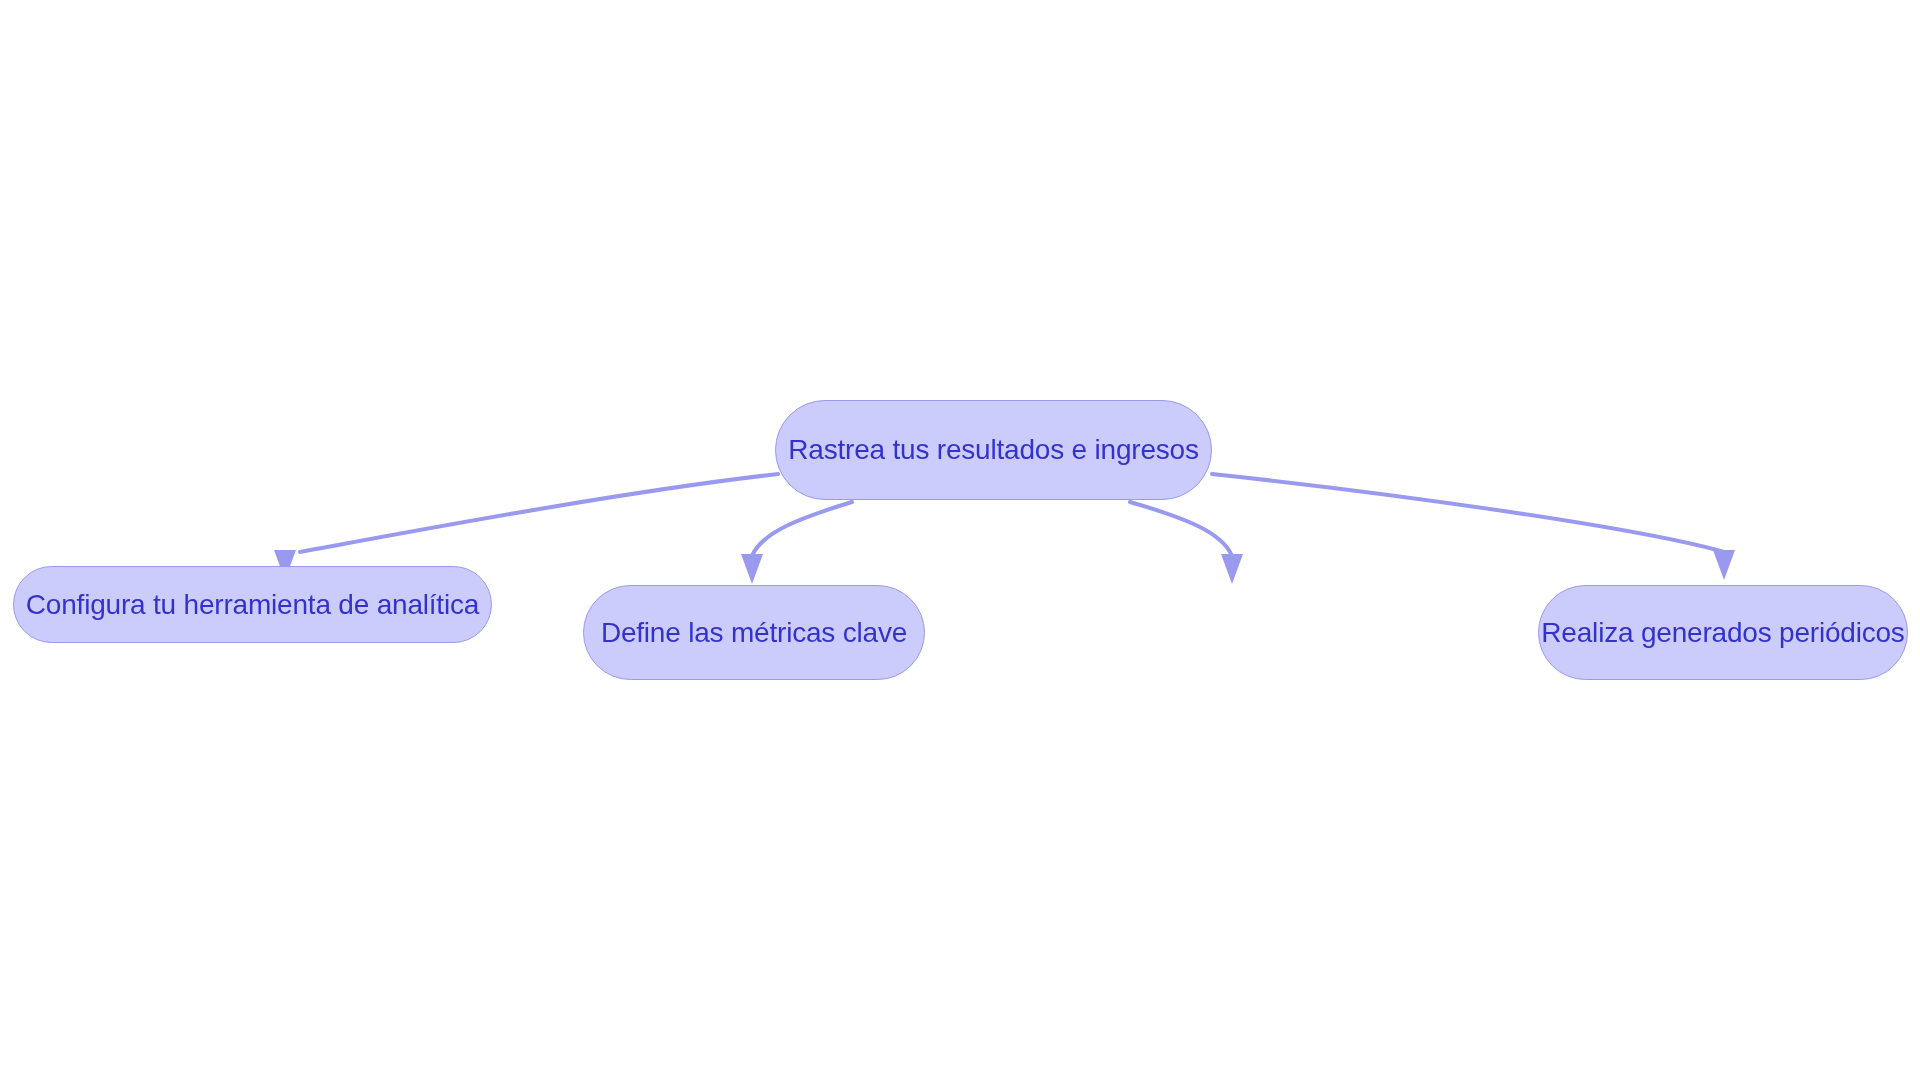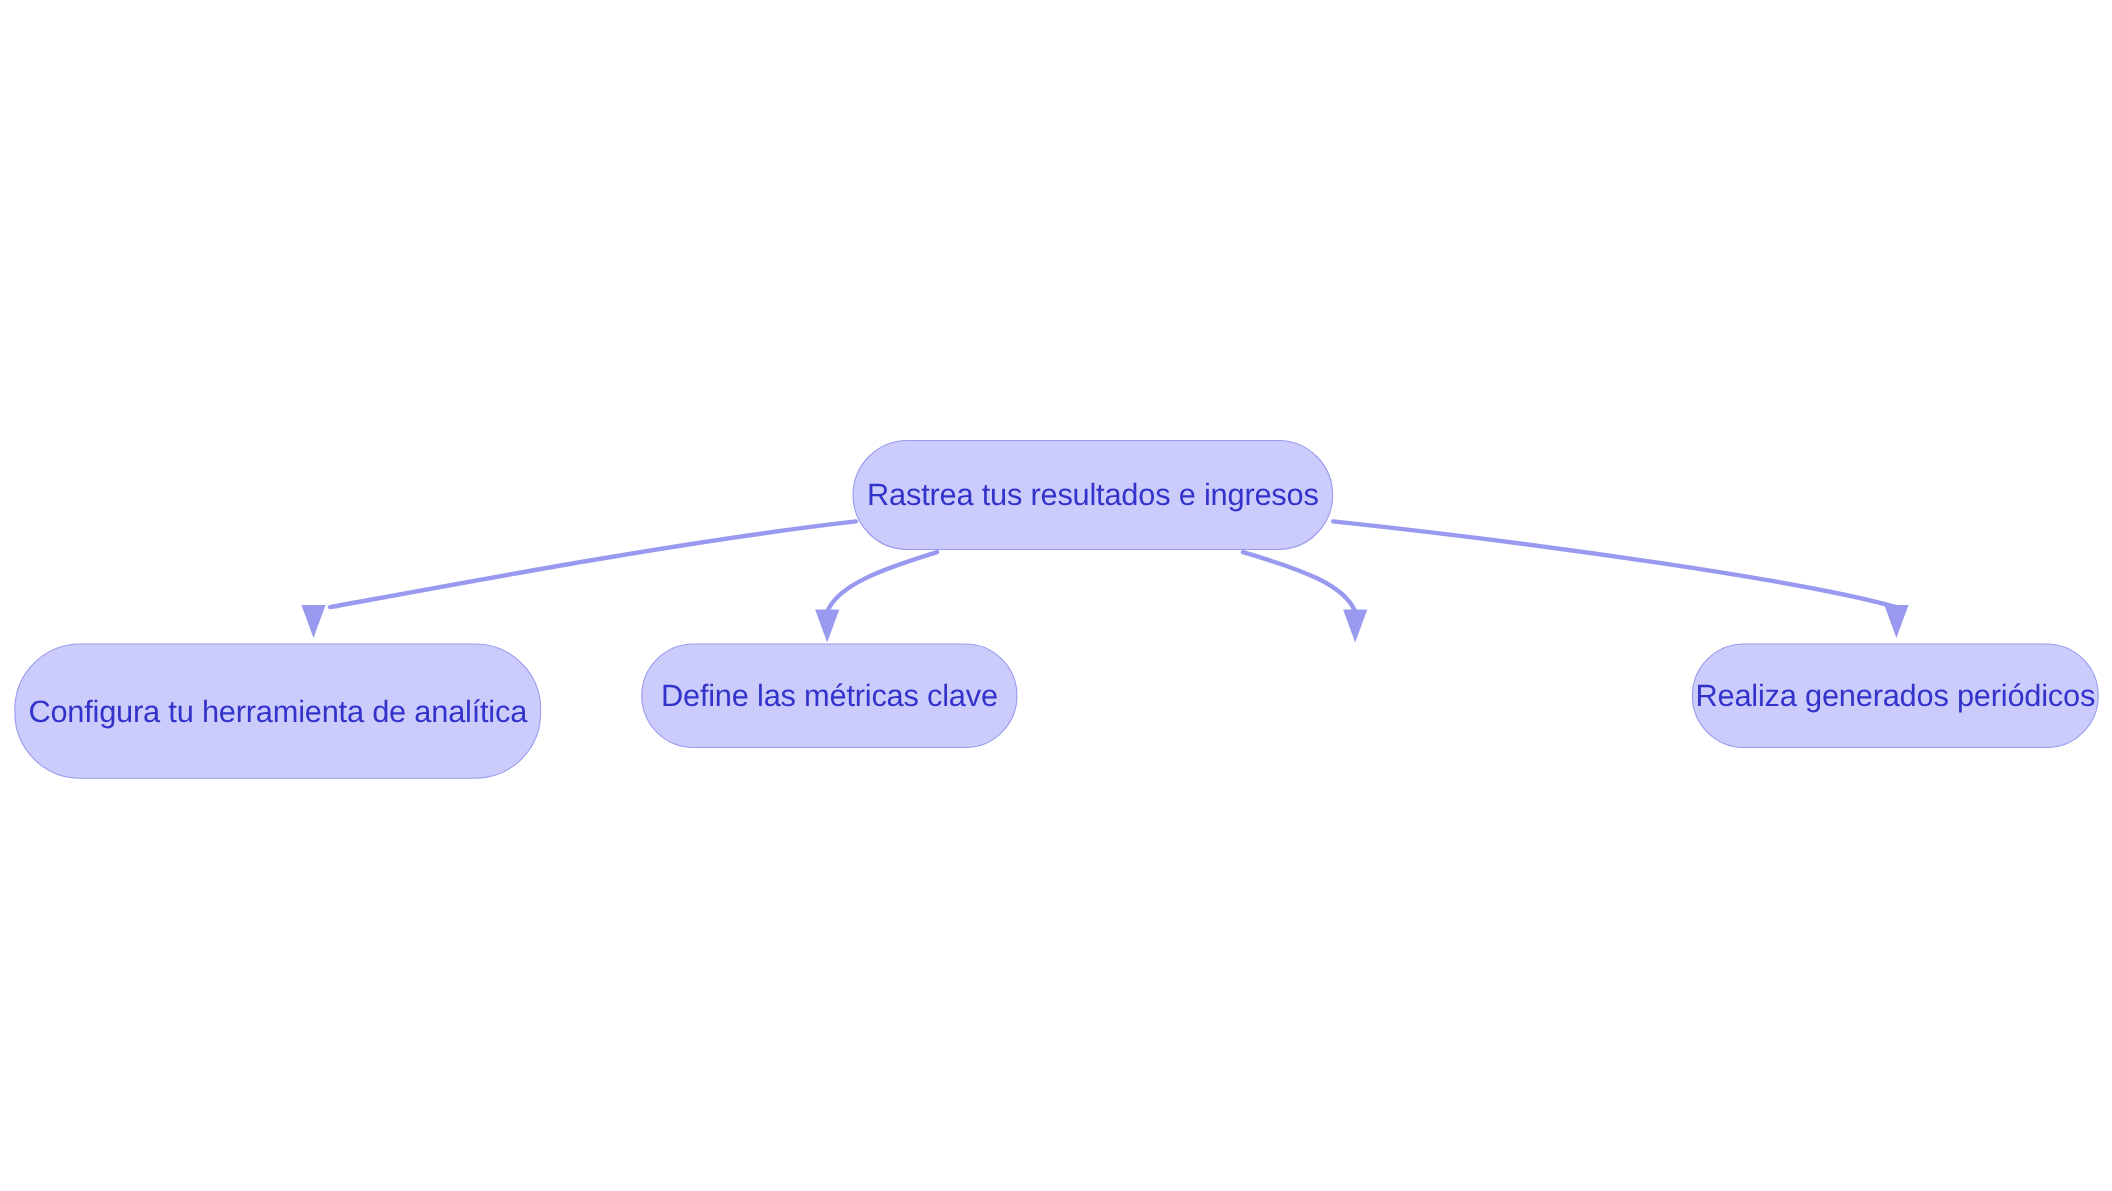--- a/index.html
+++ b/index.html
@@ -65,21 +65,21 @@
       <polygon points="741,554 763,554 752,584"></polygon>
       <polygon points="1221,554 1243,554 1232,584"></polygon>
       <polygon points="1713,550 1735,550 1724,580"></polygon>
     </g>
   </svg>
 
   <div class="flow-node" style="left:775px; top:400px; width:437px; height:100px;">
     <span class="node-label">Rastrea tus resultados e ingresos</span>
   </div>
 
-  <div class="flow-node" style="left:13px; top:585px; width:479px; height:123px;align-items:center;">
+  <div class="flow-node" style="left:13px; top:566px; width:479px; height:77px;align-items:center;">
     <span class="node-label">Configura tu herramienta de analítica</span>
   </div>
 
   <div class="flow-node" style="left:583px; top:585px; width:342px; height:95px;">
     <span class="node-label">Define las métricas clave</span>
   </div>
 
 
   <div class="flow-node" style="left:1538px; top:585px; width:370px; height:95px;">
     <span class="node-label">Realiza generados periódicos</span>

